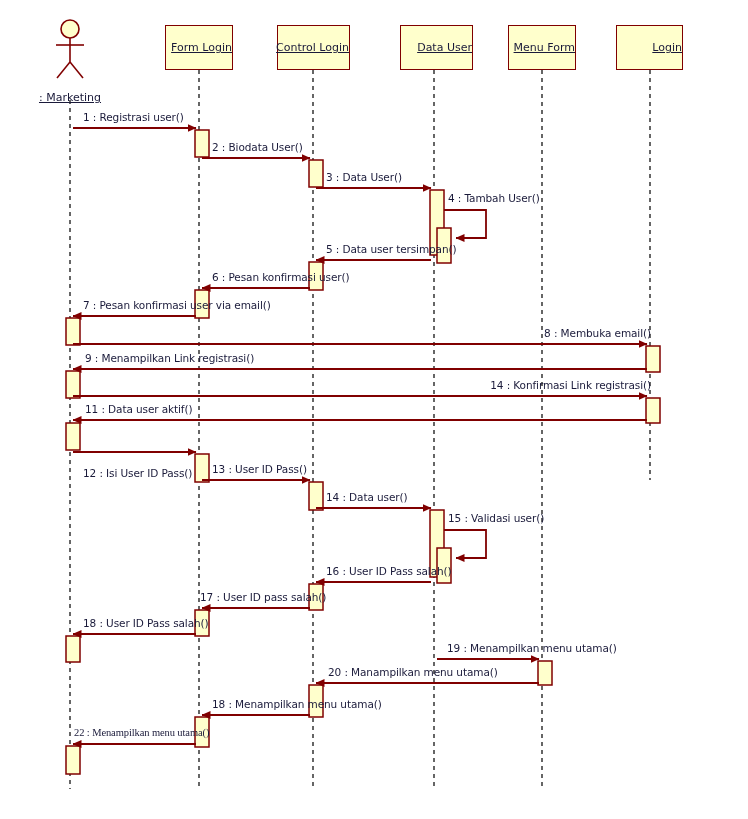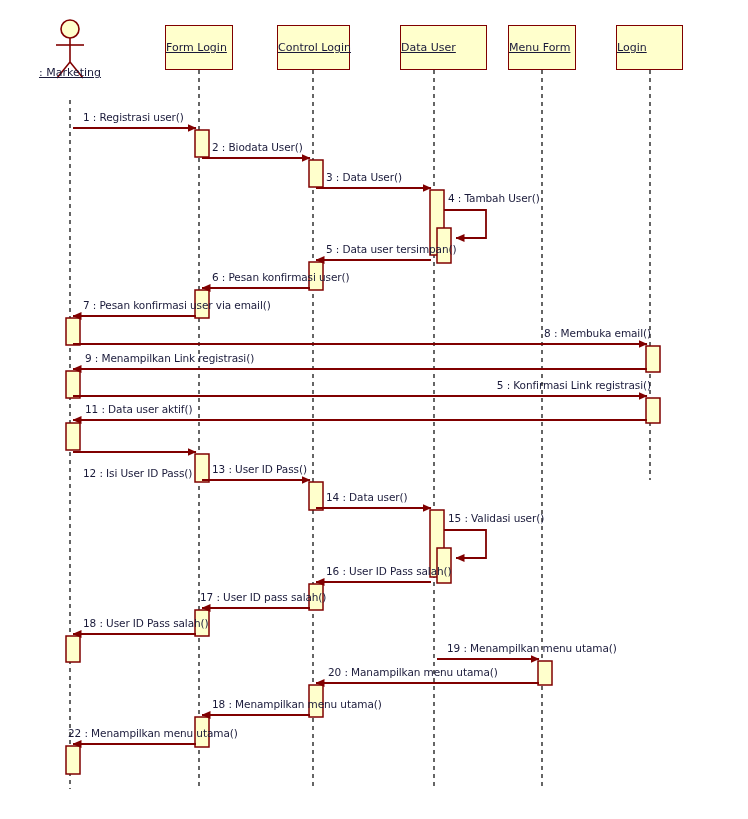--- a/index.html
+++ b/index.html
@@ -21,21 +21,21 @@
     width: 748px;
     height: 819px;
   }
   .lifeline-box {
     position: absolute;
     background: #ffffcc;
     border: 1.5px solid #800000;
     box-sizing: border-box;
     display: flex;
     align-items: center;
-    justify-content: flex-start;
+    justify-content: flex-end;
   }
   .lifeline-label {
     font-size: 11px;
     color: #1a1a3a;
     text-decoration: underline;
     white-space: nowrap;
   }
   .actor-label {
     position: absolute;
     font-size: 11px;
@@ -128,48 +128,48 @@
       <line x1="310" y1="715" x2="202" y2="715" stroke="#800000" stroke-width="1.8" marker-end="url(#ah)"></line>
       <line x1="196" y1="744" x2="73" y2="744" stroke="#800000" stroke-width="1.8" marker-end="url(#ah)"></line>
     </svg>
   <div id="boxes">
       <div class="lifeline-box" style="left: 165px; top: 25px; width: 68px; height: 45px;">
         <span class="lifeline-label">Form Login</span>
       </div>
       <div class="lifeline-box" style="left: 277px; top: 25px; width: 73px; height: 45px;">
         <span class="lifeline-label">Control Login</span>
       </div>
-      <div class="lifeline-box" style="left: 400px; top: 25px; width: 87px; height: 45px;">
+      <div class="lifeline-box" style="left: 400px; top: 25px; width: 73px; height: 45px;">
         <span class="lifeline-label">Data User</span>
       </div>
       <div class="lifeline-box" style="left: 508px; top: 25px; width: 68px; height: 45px;">
         <span class="lifeline-label">Menu Form</span>
       </div>
       <div class="lifeline-box" style="left: 616px; top: 25px; width: 67px; height: 45px;">
         <span class="lifeline-label">Login</span>
       </div>
     </div>
   <div id="labels">
-      <div class="actor-label" style="left: 10px; top: 66px; width: 120px;">: Marketing</div>
+      <div class="actor-label" style="left: 10px; top: 91px; width: 120px;">: Marketing</div>
       <div class="msg-label" style="top: 111px; left: 83px;">1 : Registrasi user()</div>
       <div class="msg-label" style="top: 141px; left: 212px;">2 : Biodata User()</div>
       <div class="msg-label" style="top: 171px; left: 326px;">3 : Data User()</div>
       <div class="msg-label" style="left: 448px; top: 192px;">4 : Tambah User()</div>
       <div class="msg-label" style="top: 243px; left: 326px;">5 : Data user tersimpan()</div>
       <div class="msg-label" style="top: 271px; left: 212px;">6 : Pesan konfirmasi user()</div>
       <div class="msg-label" style="top: 299px; left: 83px;">7 : Pesan konfirmasi user via email()</div>
       <div class="msg-label" style="top: 327px; left: auto; right: 97px;">8 : Membuka email()</div>
       <div class="msg-label" style="top: 352px; left: 85px;">9 : Menampilkan Link registrasi()</div>
-      <div class="msg-label" style="top: 379px; left: auto; right: 97px;">5 : Konfirmasi Link registrasi()</div>
+      <div class="msg-label" style="top: 379px; left: auto; right: 97px;">14 : Konfirmasi Link registrasi()</div>
       <div class="msg-label" style="top: 403px; left: 85px;">11 : Data user aktif()</div>
       <div class="msg-label" style="top: 435px; left: 83px; margin-top: 32px;">12 : Isi User ID Pass()</div>
       <div class="msg-label" style="top: 463px; left: 212px;">13 : User ID Pass()</div>
       <div class="msg-label" style="top: 491px; left: 326px;">14 : Data user()</div>
       <div class="msg-label" style="left: 448px; top: 512px;">15 : Validasi user()</div>
       <div class="msg-label" style="top: 565px; left: 326px;">16 : User ID Pass salah()</div>
       <div class="msg-label" style="top: 591px; left: 200px; text-align: center;">17 : User ID pass salah()</div>
       <div class="msg-label" style="top: 617px; left: 83px;">18 : User ID Pass salah()</div>
       <div class="msg-label" style="top: 642px; left: 447px;">19 : Menampilkan menu utama()</div>
       <div class="msg-label" style="top: 666px; left: 328px;">20 : Manampilkan menu utama()</div>
       <div class="msg-label" style="top: 698px; left: 212px;">18 : Menampilkan menu utama()</div>
-      <div class="msg-label" style="top: 727px; left: 68px;">22 : Menampilkan menu utama()</div>
+      <div class="msg-label" style="top: 727px; left: 74px; font-family: Liberation Serif, serif;">22 : Menampilkan menu utama()</div>
     </div>
 </div>
 
 </body></html>

